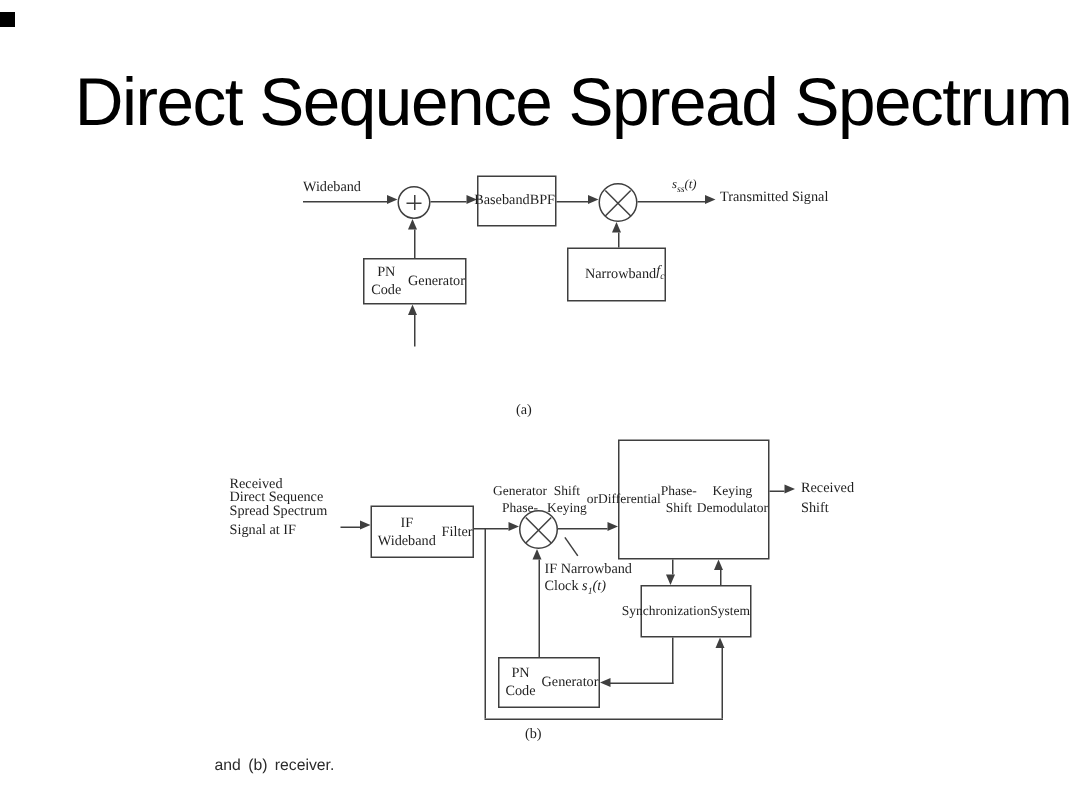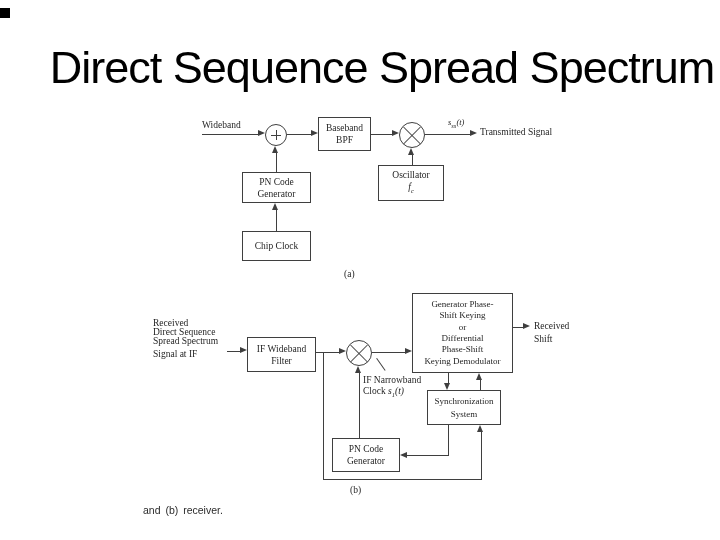--- a/index.html
+++ b/index.html
@@ -8,21 +8,21 @@
            font-family: "Liberation Serif", serif; }
 
   .slide-title { position: absolute; top: 42px; left: 0; width: 100%; text-align: center;
                  font-family: "Liberation Sans", sans-serif; font-size: 45px; color: #000;
                  letter-spacing: -1px; white-space: nowrap; padding-left: 44px; }
 
   .corner-mark { position: absolute; left: 0; top: 8px; width: 10px; height: 10px; background: #000; }
 
   .dline { position: absolute; background: #3f3f3f; }
   .dbox  { position: absolute; border: 1px solid #3f3f3f; background: #fff; color: #1f1f1f;
-           display: flex; flex-direction: column; align-items: center; justify-content: center;
+           display: flex; flex-direction: row; align-items: center; justify-content: flex-end;
            text-align: center; font-size: 9.5px; line-height: 12px; }
   .dtext { position: absolute; color: #1f1f1f; font-size: 9.5px; line-height: 10px; white-space: nowrap; }
   .circle { position: absolute; border: 1px solid #3f3f3f; border-radius: 50%; background: #fff; }
   .plus::before  { content:""; position:absolute; top:50%; left:25%; width:50%; height:1px; background:#3f3f3f; }
   .plus::after   { content:""; position:absolute; left:50%; top:25%; width:1px; height:50%; background:#3f3f3f; }
   .cross::before, .cross::after { content:""; position:absolute; top:50%; left:0; width:100%; height:1px; background:#3f3f3f; }
   .cross::before { transform: rotate(45deg); }
   .cross::after  { transform: rotate(-45deg); }
 
   .ar { position: absolute; width: 0; height: 0; }
@@ -74,29 +74,26 @@
   <div class="dtext" style="left:480px;top:127px">Transmitted Signal</div>
 
   <div class="dbox" style="left:242px;top:172px;width:69px;height:31px">
     <span>PN Code</span>
     <span>Generator</span>
   </div>
   <div class="dline" style="left:276px;top:153px;width:1px;height:19px"></div>
   <div class="ar ar-u" style="left:272px;top:146px"></div>
 
   <div class="dbox" style="left:378px;top:165px;width:66px;height:36px">
-    <span>Oscillator</span>
+    <span>Narrowband</span>
     <span class="sig"><i>f</i><sub>c</sub></span>
   </div>
   <div class="dline" style="left:412px;top:155px;width:1px;height:10px"></div>
   <div class="ar ar-u" style="left:408px;top:148px"></div>
 
-  <div class="dbox" style="left:242px;top:231px;width:69px;height:30px">
-    <span>Chip Clock</span>
-  </div>
   <div class="dline" style="left:276px;top:210px;width:1px;height:21px"></div>
   <div class="ar ar-u" style="left:272px;top:203px"></div>
 
   <div class="dtext" style="left:344px;top:269px">(a)</div>
 
   <div class="dtext" style="left:153px;top:318px">Received</div>
   <div class="dtext" style="left:153px;top:327px">Direct Sequence</div>
   <div class="dtext" style="left:153px;top:336px">Spread Spectrum</div>
   <div class="dtext" style="left:153px;top:349px">Signal at IF</div>
 

